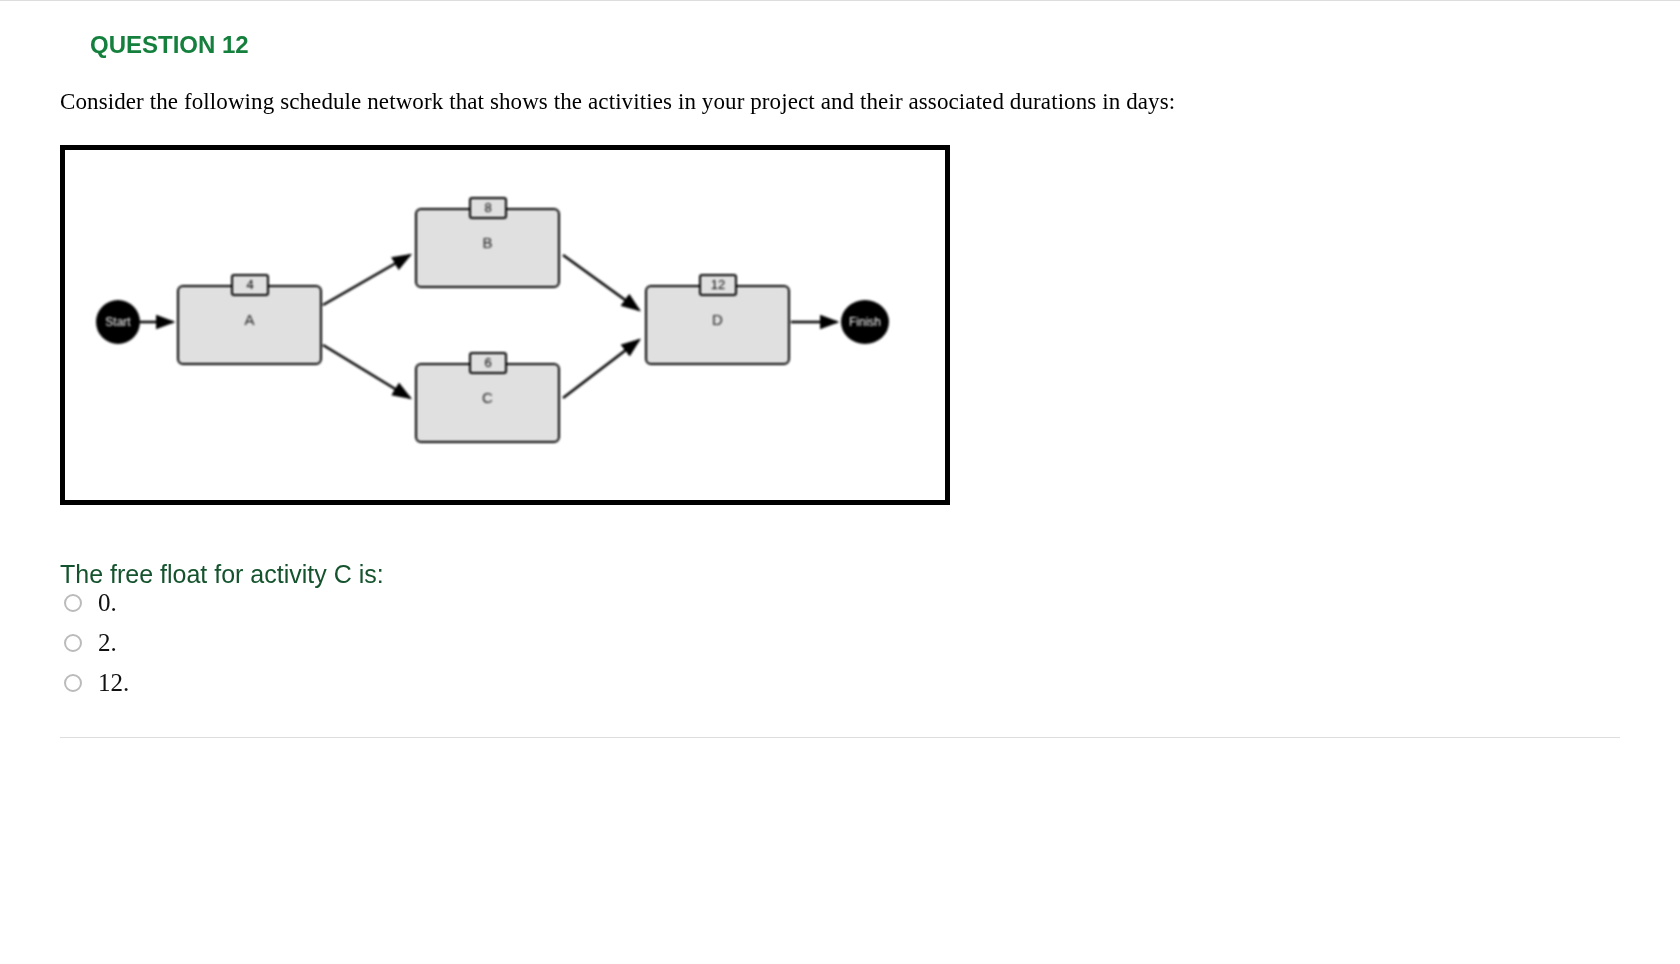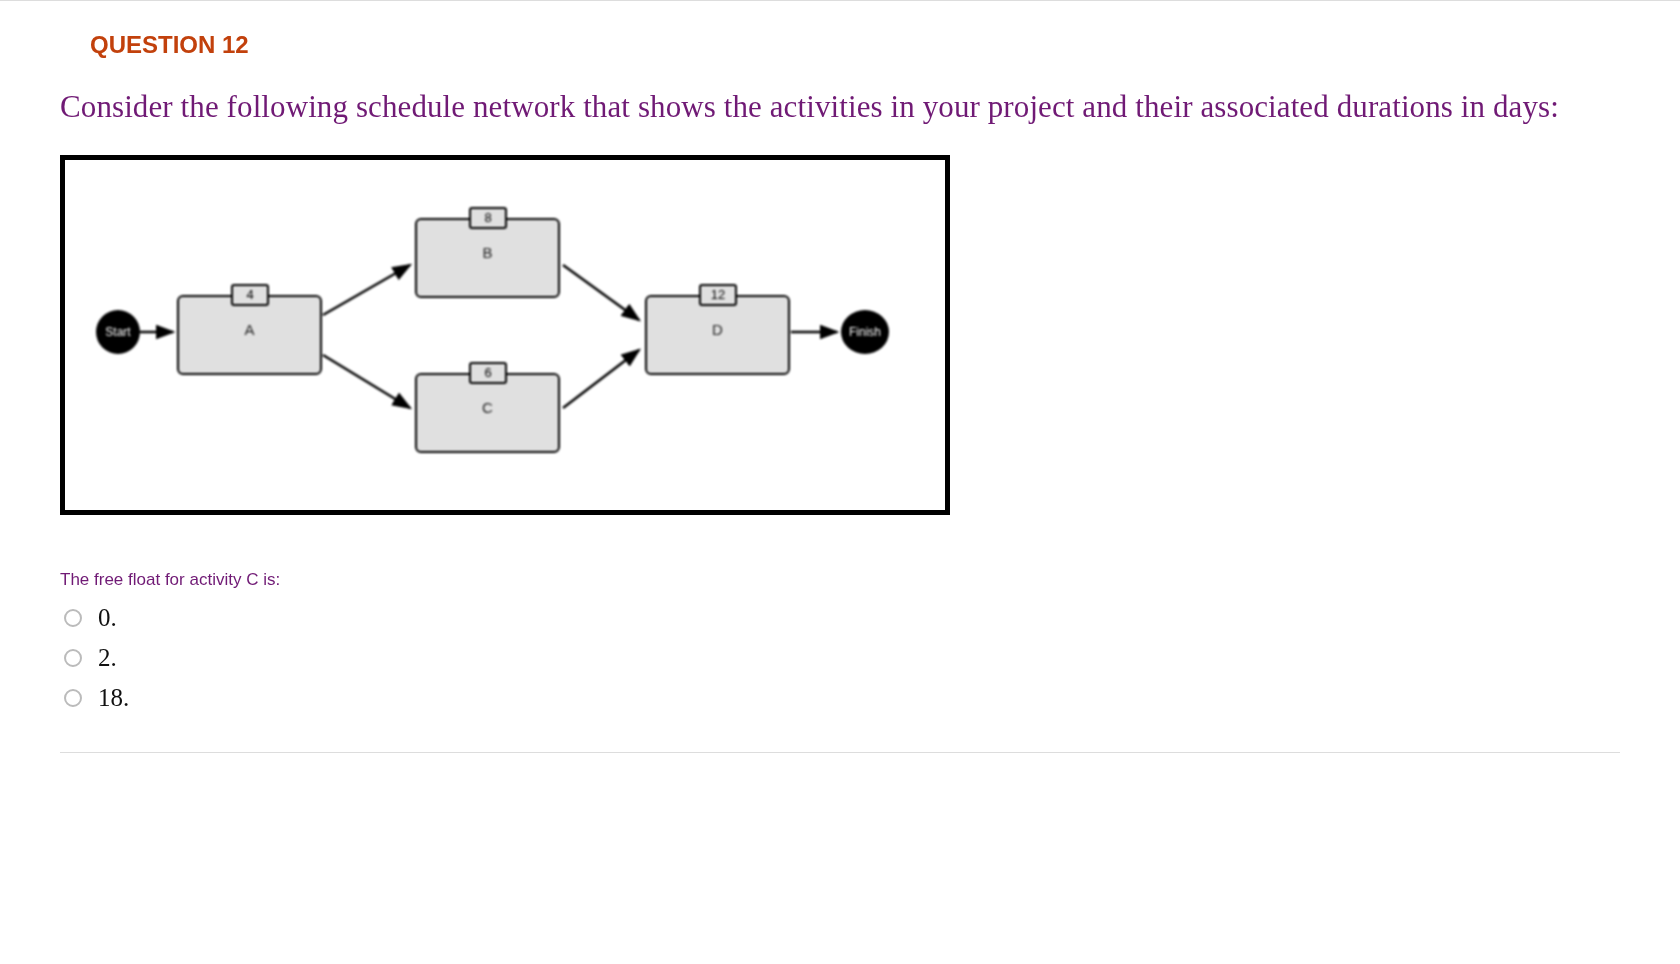--- a/index.html
+++ b/index.html
@@ -10,27 +10,27 @@
       height: 964px;
       padding: 0;
     }
     .content-wrapper {
       border-top: 1px solid #ddd;
       padding: 30px 60px 30px 60px;
     }
     .question-header {
       font-weight: bold;
       font-size: 24px;
-      color: #c2410c;
+      color: #15803d;
       margin: 0 0 30px 30px;
     }
     .question-text {
       font-family: Georgia, 'Times New Roman', serif;
-      font-size: 31px;
-      color: #701a75;
+      font-size: 23px;
+      color: #000000;
       margin-bottom: 30px;
       letter-spacing: 0.1px;
     }
     .diagram-frame {
       width: 890px;
       height: 360px;
       border: 5px solid #000;
       position: relative;
       background: #fff;
       margin-bottom: 55px;
@@ -86,23 +86,23 @@
       font-family: Arial, sans-serif;
     }
     svg.arrows {
       position: absolute;
       top: 0; left: 0;
       width: 100%; height: 100%;
       pointer-events: none;
     }
     .sub-question {
       font-family: Arial, Helvetica, sans-serif;
-      font-size: 17px;
-      color: #701a75;
-      margin-bottom: 14px;
+      font-size: 25px;
+      color: #14532d;
+      margin-bottom: 0;
     }
     .options {
       margin-left: 4px;
     }
     .option-row {
       display: flex;
       align-items: center;
       margin-bottom: 12px;
     }
     .radio {
@@ -185,18 +185,18 @@
     <div class="option-row">
       <div class="radio"></div>
       <span class="option-text">0.</span>
     </div>
     <div class="option-row">
       <div class="radio"></div>
       <span class="option-text">2.</span>
     </div>
     <div class="option-row">
       <div class="radio"></div>
-      <span class="option-text">18.</span>
+      <span class="option-text">12.</span>
     </div>
   </div>
 
   <div class="bottom-line"></div>
 </div>
 
 </body></html>

